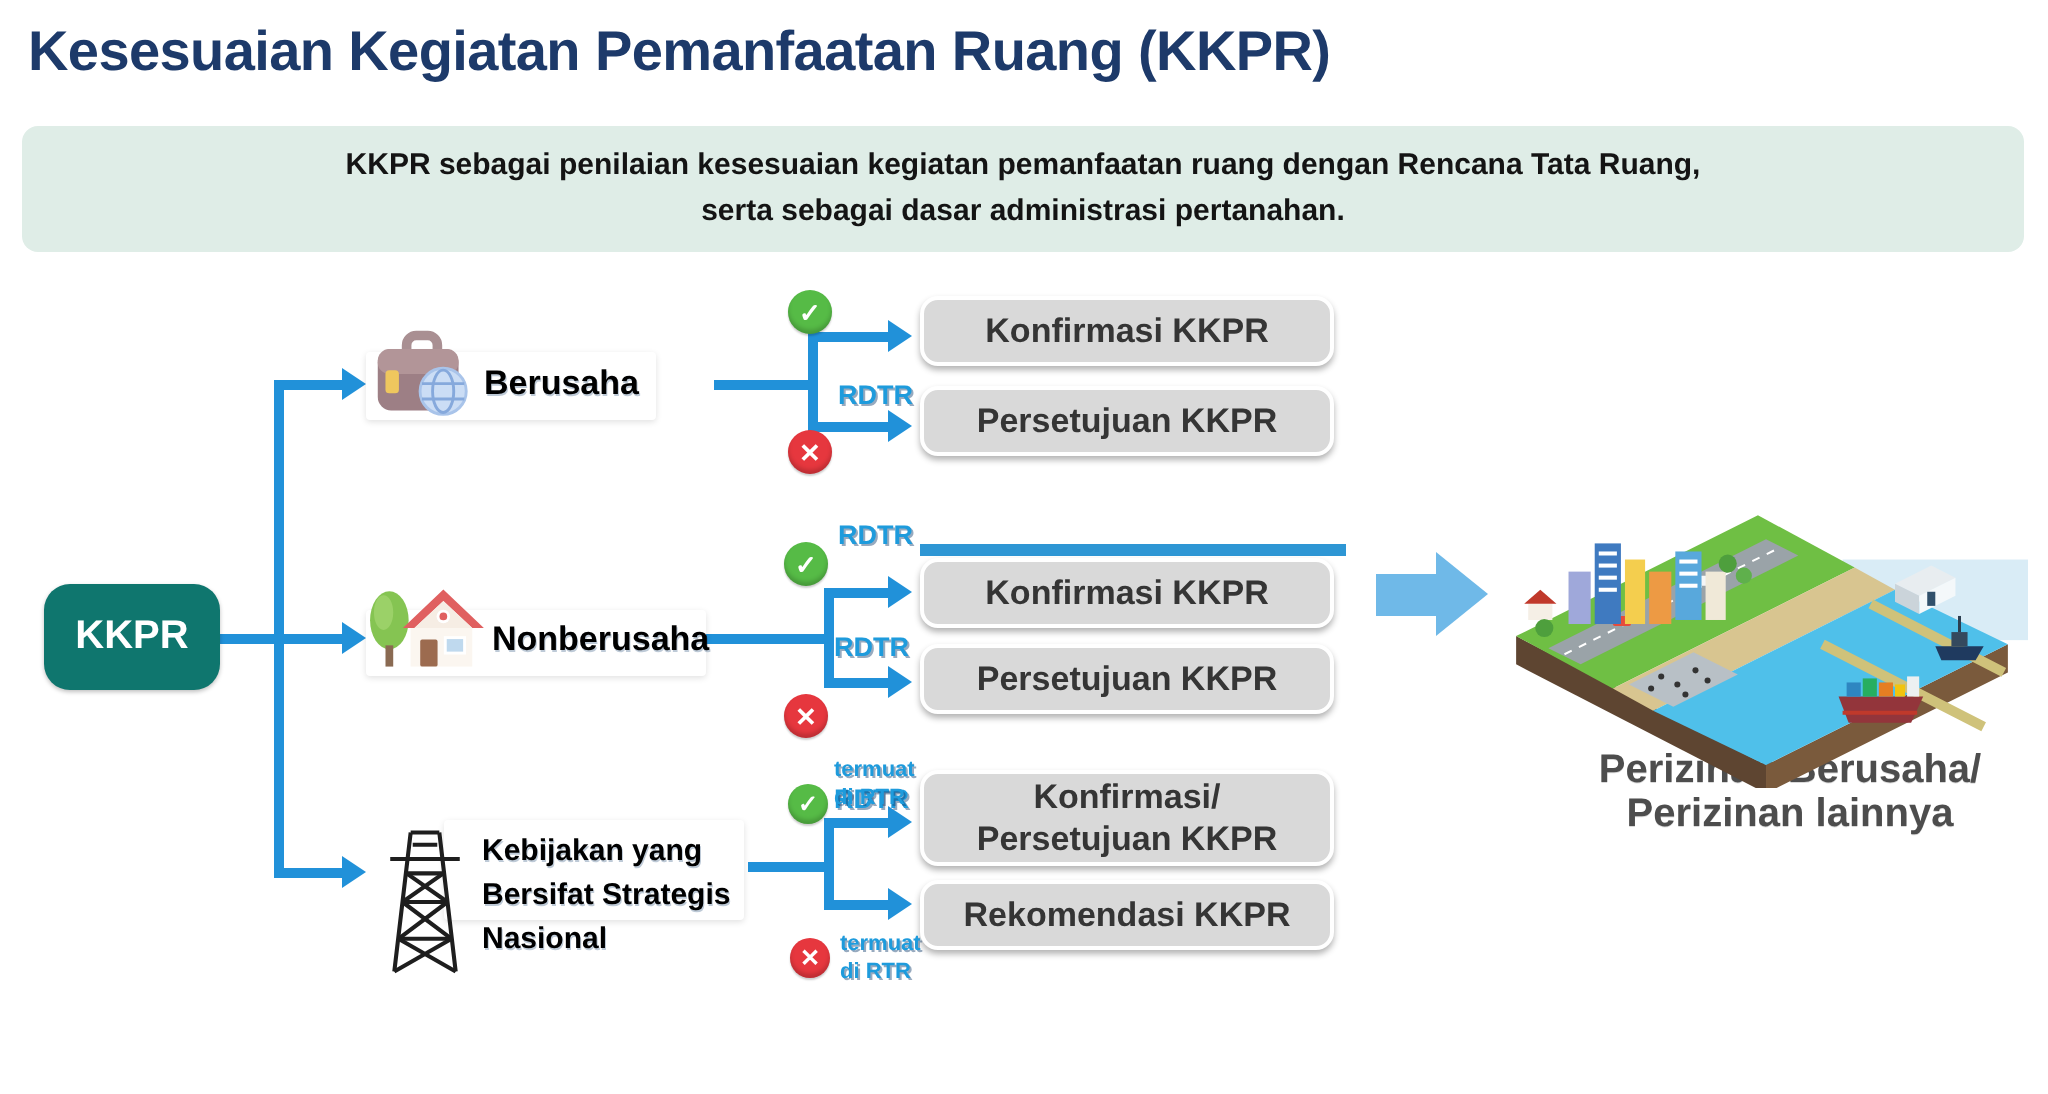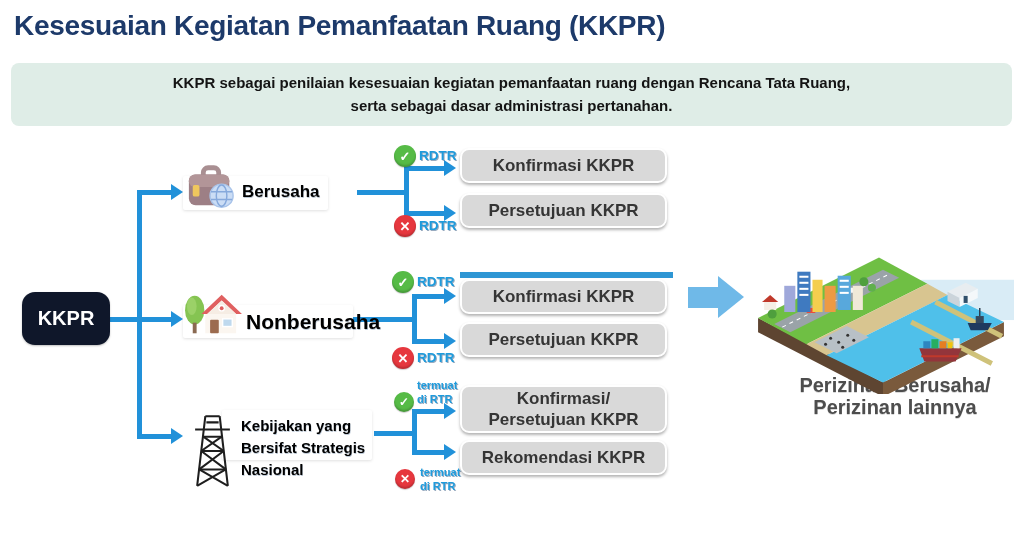--- a/index.html
+++ b/index.html
@@ -20,21 +20,21 @@
   .banner{
     left:11px;top:63px;width:1001px;height:63px;border-radius:8px;
     background:#DFEDE7;display:flex;align-items:center;justify-content:center;
   }
   .banner-text{
     font-size:15px;font-weight:bold;color:#141414;text-align:center;line-height:1.5;
   }
 
   
   .root-node{
-    left:22px;top:292px;width:88px;height:53px;border-radius:13px;background:#0f172a;
+    left:22px;top:292px;width:88px;height:53px;border-radius:13px;background:#0f766e;
     display:flex;align-items:center;justify-content:center;
     color:#ffffff;font-size:20px;font-weight:bold;
     box-shadow:0 1px 2px rgba(0,0,0,.25);z-index:2;
   }
 
   
   .hline{height:5px;background:#2191D9;z-index:1;}
   .vline{width:5px;background:#2191D9;z-index:1;}
   .ah{ 
     width:0;height:0;border-top:8px solid transparent;border-bottom:8px solid transparent;
@@ -62,21 +62,21 @@
     width:22px;height:22px;border-radius:50%;display:flex;align-items:center;justify-content:center;
     color:#ffffff;font-size:13px;font-weight:bold;z-index:3;
     box-shadow:inset 0 -2px 2px rgba(0,0,0,.18), 0 1px 1px rgba(0,0,0,.2);
   }
   .badge.check{background:#56BB46;}
   .badge.cross{background:#E6373E;}
   .cond-label{
     color:#1E9BDC;font-weight:bold;z-index:3;
     text-shadow:1px 1px 0 rgba(25,66,112,0.45);
   }
-  .cond-rdtr{font-size:13.5px;}
+  .cond-rdtr{font-size:13.5px;margin-top:42px;}
   .cond-rtr{font-size:11px;line-height:1.25;}
 
   
   .blue-band{left:460px;top:272px;width:213px;height:6px;background:#2E96D4;z-index:1;}
 
   
   .big-arrow-tail{left:688px;top:287px;width:32px;height:21px;background:#6FB9E8;z-index:1;}
   .big-arrow-head{
     left:718px;top:276px;width:0;height:0;z-index:1;
     border-top:21px solid transparent;border-bottom:21px solid transparent;
@@ -143,21 +143,21 @@
     <ellipse cx="8" cy="20" rx="5" ry="9" fill="#9BD168"></ellipse>
     <rect x="9" y="37" width="4" height="11" fill="#8A6A52"></rect>
     <rect x="22" y="26" width="32" height="22" fill="#FBF6F0"></rect>
     <polygon points="18,28 39,8 60,28 54,28 39,14 24,28" fill="#E06060"></polygon>
     <polygon points="24,28 39,14 54,28" fill="#F6EDE4"></polygon>
     <circle cx="39" cy="22" r="3.5" fill="#ffffff"></circle>
     <circle cx="39" cy="22" r="2" fill="#E06060"></circle>
     <rect x="27" y="34" width="9" height="14" rx="1" fill="#9C6B4F"></rect>
     <rect x="40" y="33" width="10" height="8" fill="#BFD9EE" stroke="#ffffff" stroke-width="1.5"></rect>
   </svg>
-  <div class="abs branch-label" style="left:246px;top:310px;font-size:21px;">Nonberusaha</div>
+  <div class="abs branch-label" style="left:246px;top:310px;font-size:17px;">Nonberusaha</div>
 
   <div class="abs hline" style="left:352px;top:317px;width:65px;"></div>
   <div class="abs vline" style="left:412px;top:294px;height:50px;"></div>
   <div class="abs hline" style="left:412px;top:294px;width:34px;"></div>
   <div class="abs ah" style="left:444px;top:288px;"></div>
   <div class="abs hline" style="left:412px;top:339px;width:34px;"></div>
   <div class="abs ah" style="left:444px;top:333px;"></div>
 
   <div class="abs badge check" style="left:392px;top:271px;">✓</div>
   <div class="abs cond-label cond-rdtr" style="left:417px;top:274px;">RDTR</div>

